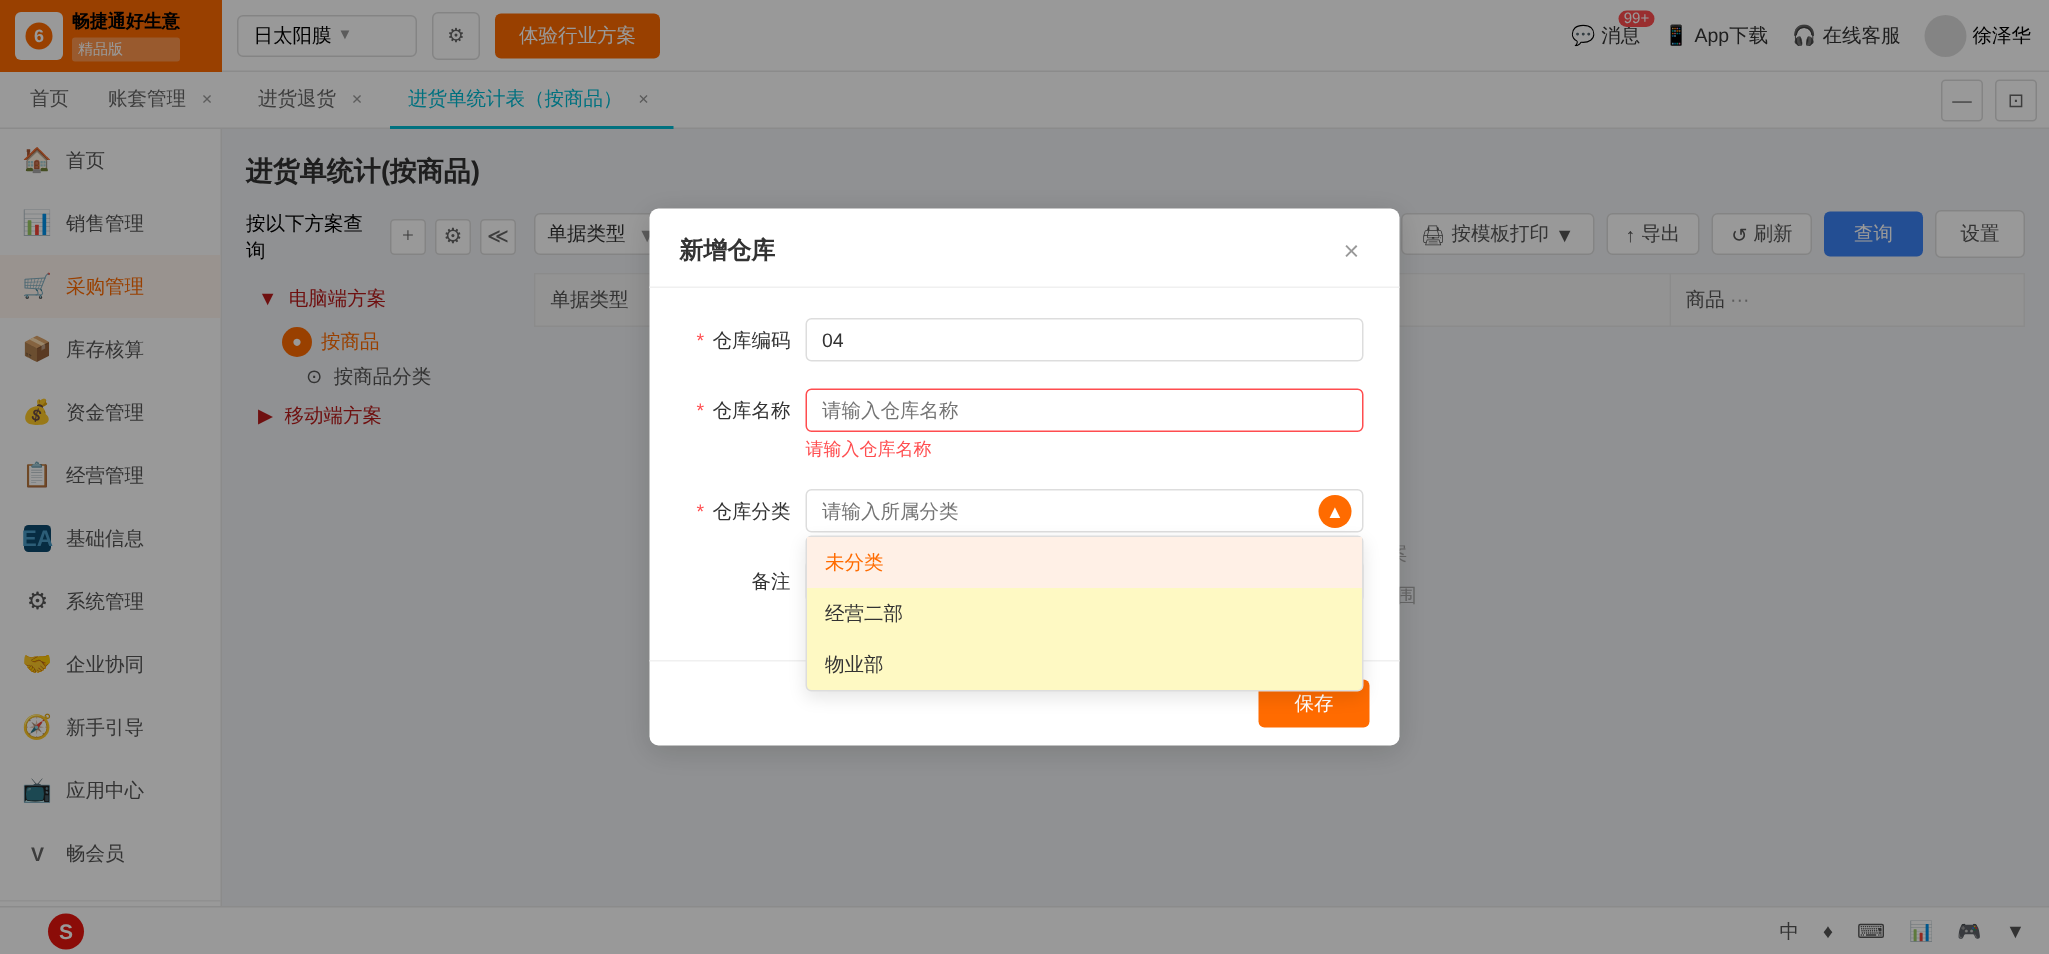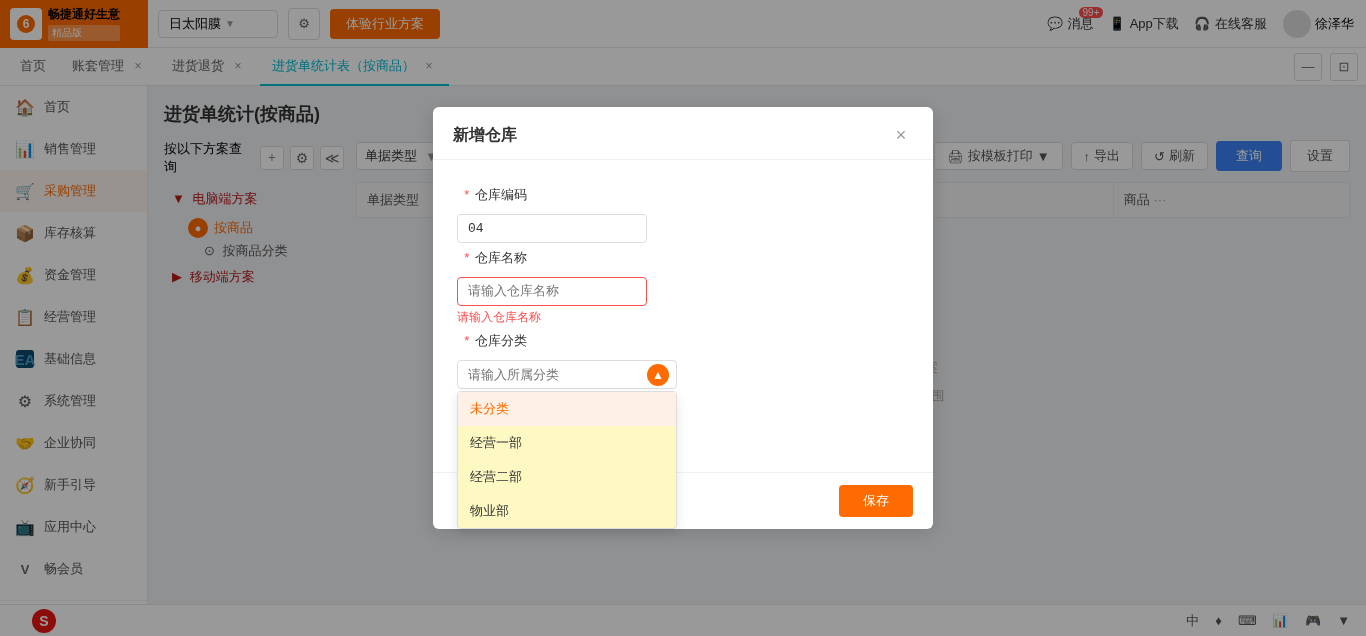--- a/index.html
+++ b/index.html
@@ -172,30 +172,30 @@
     .dialog-header {
       display: flex; align-items: center; justify-content: space-between;
       padding: 16px 20px 12px; border-bottom: 1px solid #f0f0f0;
     }
     .dialog-title { font-size: 16px; font-weight: bold; color: #333; }
     .dialog-close {
       width: 24px; height: 24px; display: flex; align-items: center; justify-content: center;
       cursor: pointer; color: #999; font-size: 18px; border-radius: 3px;
     }
     .dialog-body { padding: 20px 24px; }
-    .form-item { display: flex; align-items: flex-start; gap: 10px; flex-direction: column; }
+    .form-item { margin-bottom: 18px; display: flex; align-items: flex-start; gap: 10px; }
     .form-label {
       min-width: 70px; text-align: right; padding-top: 6px;
       font-size: 13px; color: #333;
     }
     .form-label .required { color: #ff4d4f; margin-right: 2px; }
     .form-control-wrap { flex: 1; position: relative; }
     .form-input {
       width: 100%; border: 1px solid #ddd; border-radius: 4px;
-      padding: 6px 10px; font-size: 13px; outline: none; color: #333; font-family: Liberation Mono, monospace;
+      padding: 6px 10px; font-size: 13px; outline: none; color: #333;
     }
     .form-input.error { border-color: #ff4d4f; }
     .error-msg { color: #ff4d4f; font-size: 12px; margin-top: 3px; }
     .dropdown-wrap { position: relative; }
     .dropdown-input {
       width: 100%; border: 1px solid #ddd; border-radius: 4px;
       padding: 6px 32px 6px 10px; font-size: 13px; outline: none; color: #999;
       background: #fff; cursor: pointer;
     }
     .dropdown-arrow {
@@ -516,21 +516,20 @@
         <div class="form-label">
           <span class="required">*</span>
           <span>仓库分类</span>
         </div>
         <div class="form-control-wrap dropdown-wrap">
           <input class="dropdown-input" type="text" placeholder="请输入所属分类" style="">
           <div class="dropdown-arrow">▲</div>
           
           <div class="dropdown-list">
             <div class="dropdown-option selected">未分类</div>
-            <div class="dropdown-option">经营一部</div>
             <div class="dropdown-option">经营二部</div>
             <div class="dropdown-option">物业部</div>
           </div>
         </div>
       </div>
 
       <div class="form-item">
         <div class="form-label">备注</div>
         <div class="form-control-wrap">
           <input class="form-input" type="text" value="" style="">

